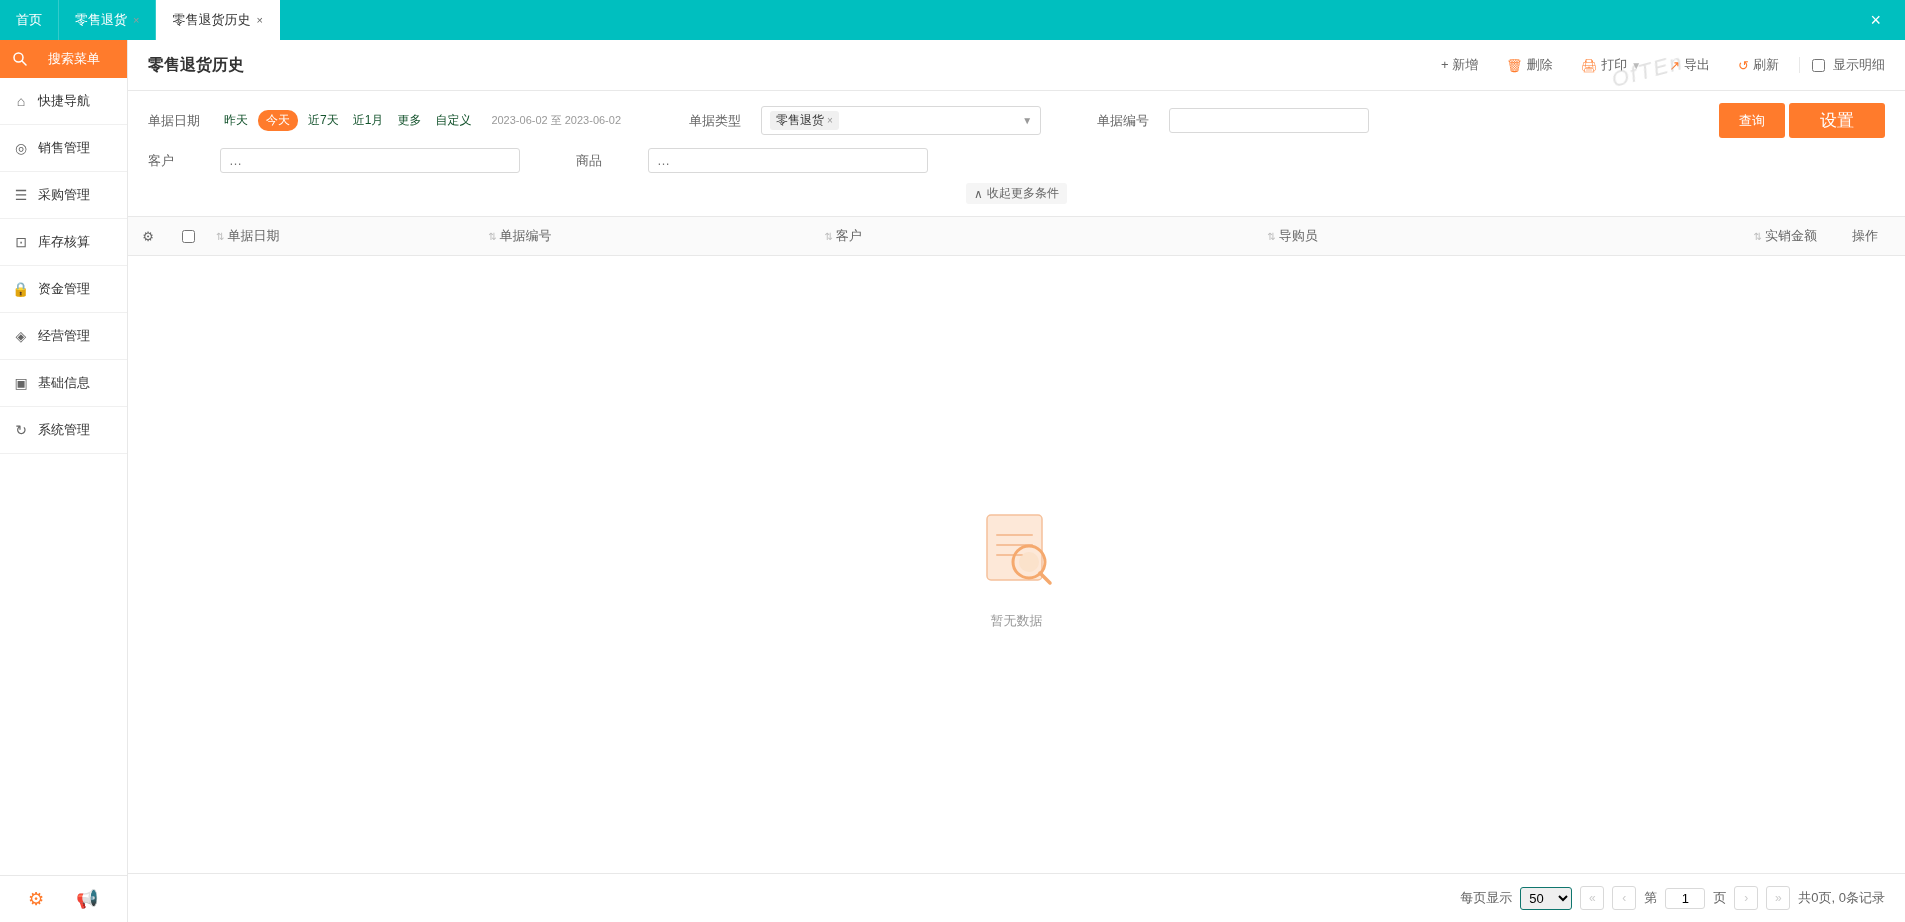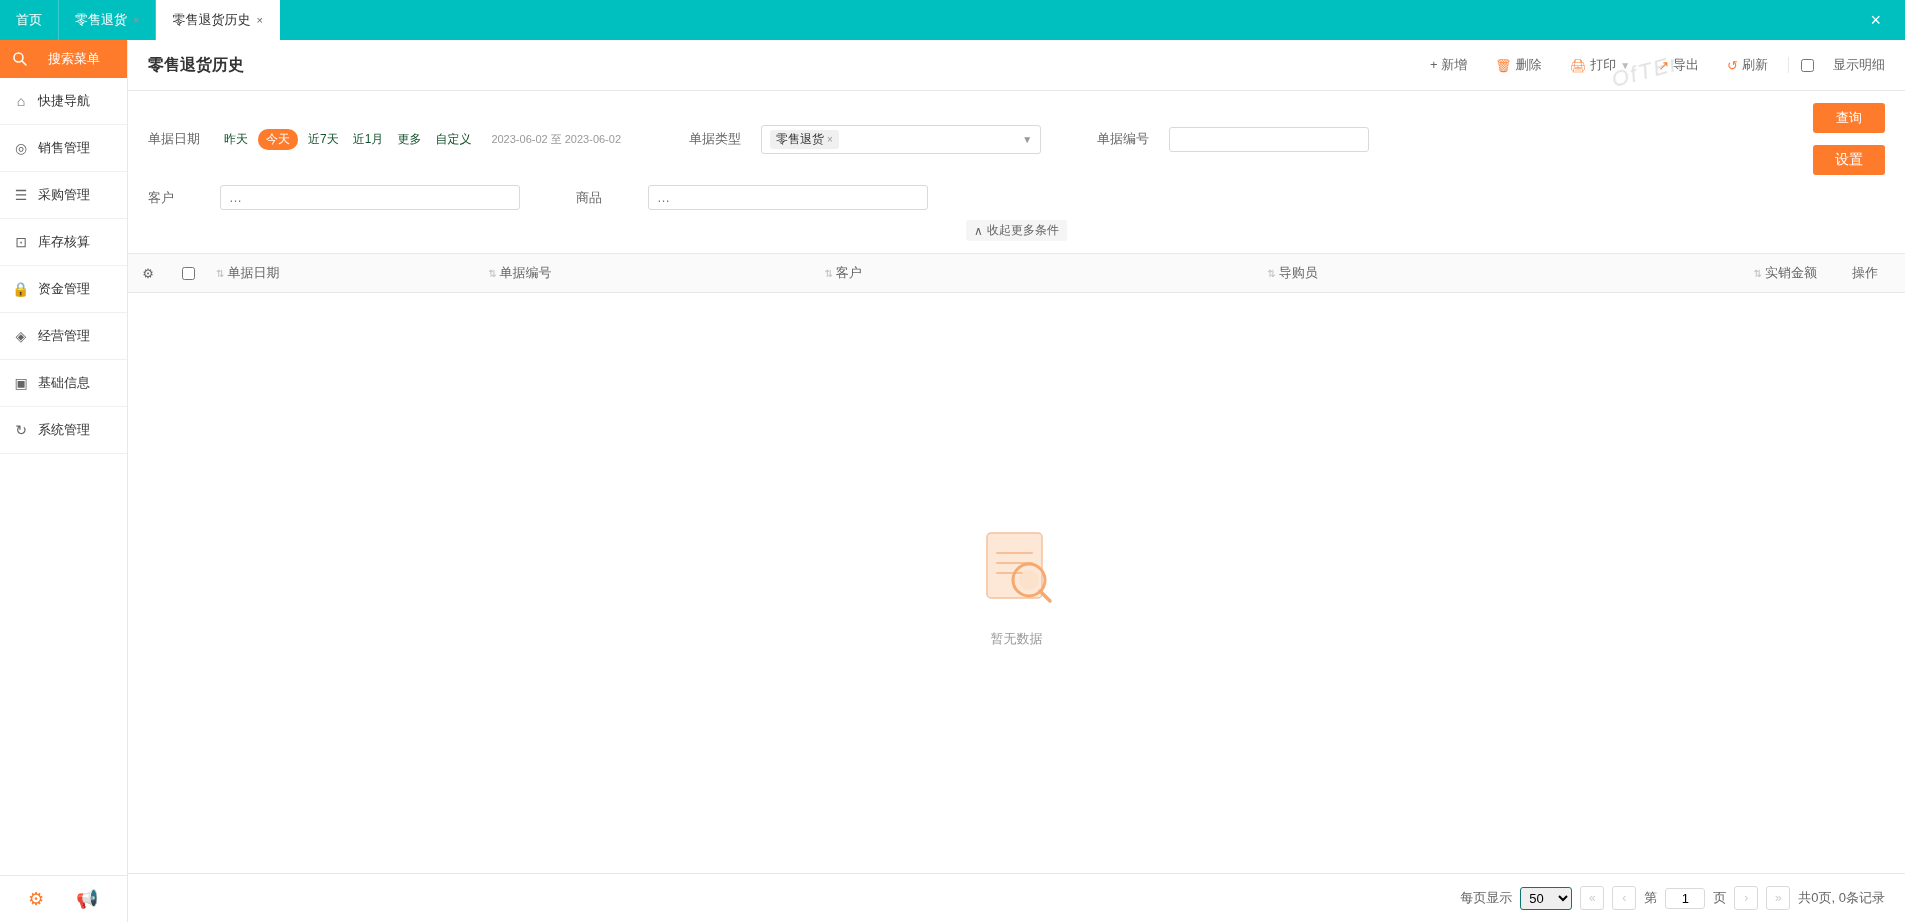--- a/index.html
+++ b/index.html
@@ -29,21 +29,21 @@
 
     
     .content { flex: 1; display: flex; flex-direction: column; overflow: hidden; background: #f5f5f5; }
 
     
     .page-header { background: #fff; padding: 12px 20px; display: flex; align-items: center; justify-content: space-between; border-bottom: 1px solid #e8e8e8; flex-shrink: 0; }
     .page-title { font-size: 16px; font-weight: bold; color: #333; }
     .toolbar { display: flex; align-items: center; gap: 12px; }
     .toolbar-btn { display: flex; align-items: center; gap: 4px; color: #666; font-size: 13px; cursor: pointer; padding: 4px 8px; border-radius: 3px; }
     .toolbar-divider { width: 1px; height: 16px; background: #e8e8e8; }
-    .show-detail { display: flex; align-items: center; gap: 19px; font-size: 13px; color: #666; }
+    .show-detail { display: flex; align-items: center; gap: 8px; font-size: 13px; color: #666; }
     .show-detail input[type=checkbox] { margin: 0; }
 
     
     .filter-area { background: #fff; padding: 12px 20px; border-bottom: 1px solid #e8e8e8; flex-shrink: 0; }
     .filter-row { display: flex; align-items: center; gap: 16px; margin-bottom: 10px; flex-wrap: wrap; }
     .filter-label { color: #666; font-size: 13px; white-space: nowrap; min-width: 56px; }
     .date-filter { display: flex; align-items: center; gap: 6px; }
     .date-btn { font-size: 12px; color: #14532d; cursor: pointer; padding: 2px 4px; border-radius: 2px; }
     .date-btn.active { background: #ff7b2c; color: #fff; border-radius: 10px; padding: 2px 8px; font-family: Liberation Mono, monospace; }
     .filter-select { display: flex; align-items: center; border: 1px solid #d9d9d9; border-radius: 3px; padding: 4px 8px; background: #fff; min-width: 200px; cursor: pointer; }
@@ -54,23 +54,23 @@
     .filter-input { border: 1px solid #d9d9d9; border-radius: 3px; padding: 4px 8px; font-size: 13px; min-width: 200px; outline: none; }
     .filter-input::placeholder { color: #bbb; }
 
     .filter-row-2 { display: flex; align-items: center; gap: 16px; }
     .customer-input { border: 1px solid #d9d9d9; border-radius: 3px; padding: 4px 8px; font-size: 13px; min-width: 300px; outline: none; color: #bbb; }
     .goods-input { border: 1px solid #d9d9d9; border-radius: 3px; padding: 4px 8px; font-size: 13px; min-width: 280px; outline: none; color: #bbb; }
 
     .collapse-btn { display: flex; align-items: center; gap: 4px; color: #666; font-size: 12px; cursor: pointer; padding: 2px 8px; background: #f5f5f5; border-radius: 3px; margin: 6px auto 0; width: fit-content; }
 
     
-    .action-btns { display: flex; gap: 12px; flex-direction: column; }
+    .action-btns { display: flex; gap: 4px; }
     .btn-query { background: #ff7b2c; color: #fff; border: none; padding: 6px 20px; border-radius: 3px; cursor: pointer; font-size: 13px; }
-    .btn-setting { background: #ff7b2c; color: #fff; border: none; padding: 6px 22px; border-radius: 3px; cursor: pointer; font-size: 14px; }
+    .btn-setting { background: #ff7b2c; color: #fff; border: none; padding: 6px 31px; border-radius: 3px; cursor: pointer; font-size: 17px; }
 
     
     .table-area { flex: 1; background: #fff; margin: 0; overflow: auto; display: flex; flex-direction: column; }
     .table-header { display: flex; align-items: center; background: #fafafa; border-bottom: 1px solid #e8e8e8; padding: 0; flex-shrink: 0; }
     .th { padding: 10px 8px; font-size: 13px; color: #666; display: flex; align-items: center; gap: 3px; white-space: nowrap; }
     .th-sort { color: #bbb; font-size: 10px; cursor: pointer; }
     .th-settings { width: 40px; display: flex; justify-content: center; align-items: center; cursor: pointer; color: #666; }
     .th-checkbox { width: 40px; display: flex; justify-content: center; align-items: center; }
     .th-date { flex: 1.2; min-width: 120px; }
     .th-docno { flex: 1.5; min-width: 150px; }

